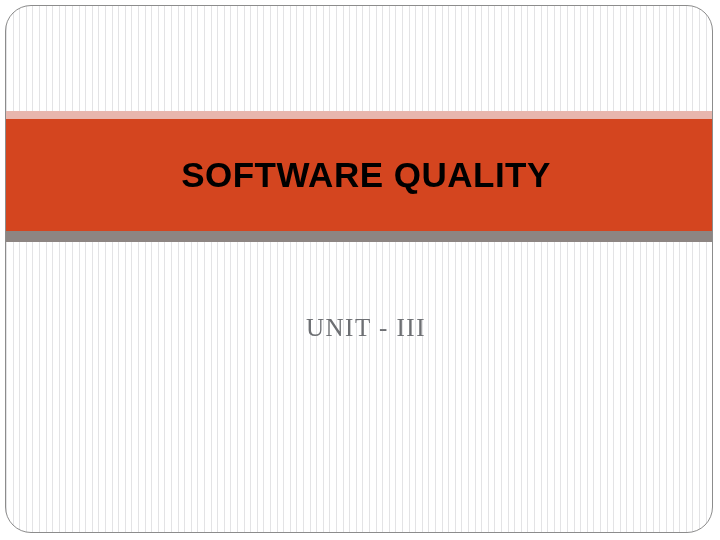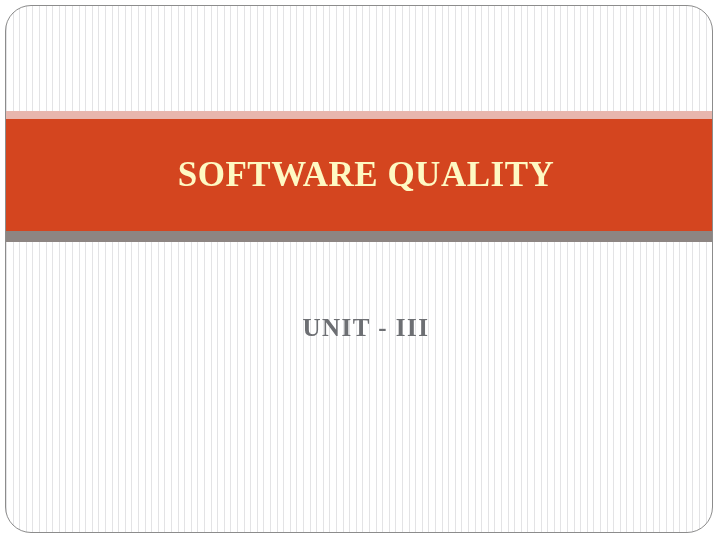--- a/index.html
+++ b/index.html
@@ -63,44 +63,44 @@
     justify-content: center;
   }
 
   .band-accent-bottom {
     height: 11px;
     width: 100%;
     background: #8d8582;
   }
 
   .title-line {
-    font-family: Liberation Serif, serif;
+    font-family: Liberation Sans, sans-serif;
     font-size: 35px;
     font-weight: bold;
-    color: #fef9c3;
+    color: #000000;
     letter-spacing: 0.5px;
     line-height: 1.32;
     text-align: center;
     white-space: nowrap;
   }
 
   
   .subtitle-wrap {
     position: absolute;
     left: 0;
     top: 308px;
     width: 720px;
     text-align: center;
   }
 
   .subtitle {
     display: inline-block;
     font-family: "Liberation Serif", "DejaVu Serif", serif;
     font-size: 25px;
-    font-weight: bold;
+    font-weight: normal;
     color: #6d6f73;
     letter-spacing: 1.5px;
     white-space: nowrap;
   }
 </style>
 </head>
 <body>
 
 <div class="slide">
 

